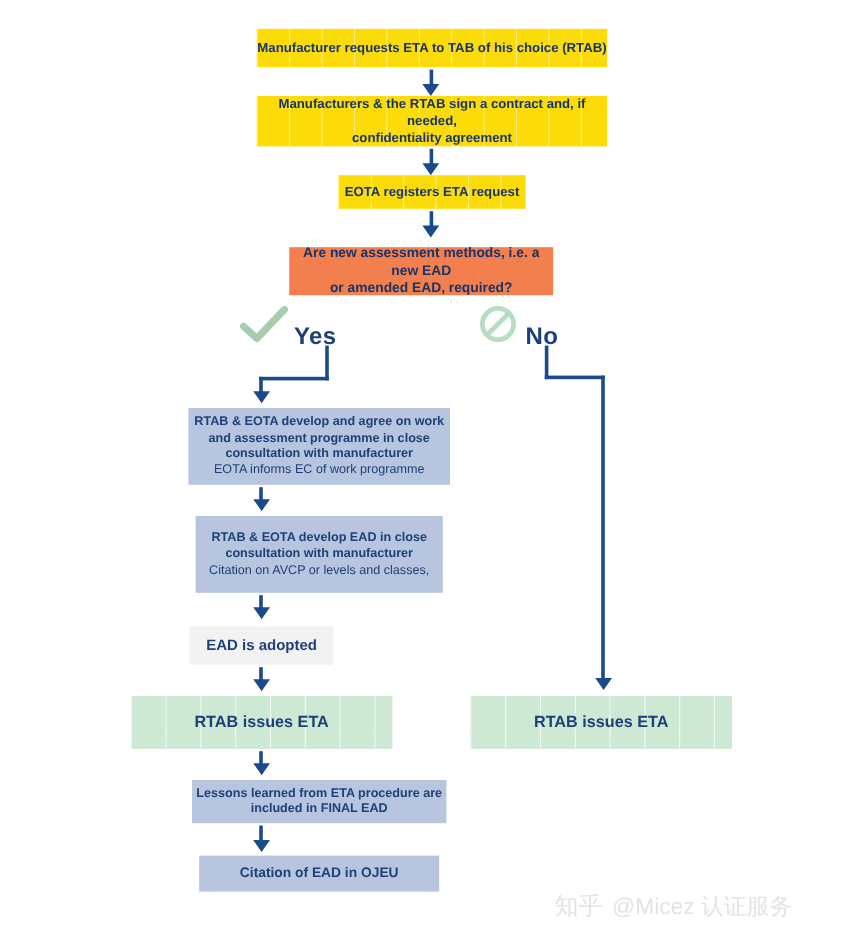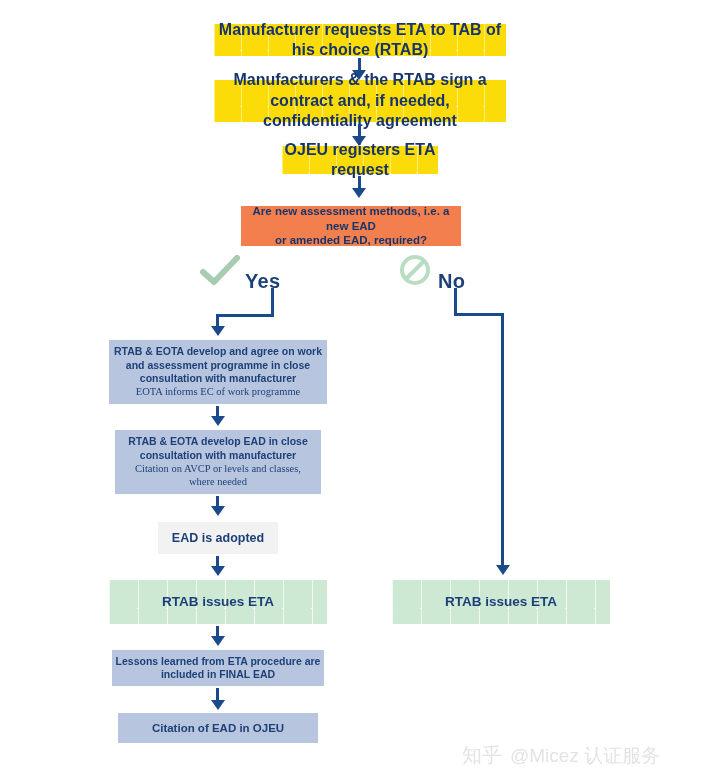--- a/index.html
+++ b/index.html
@@ -25,48 +25,49 @@
     display: flex;
     flex-direction: column;
     align-items: center;
     justify-content: center;
     text-align: center;
     color: #1b3c70;
     line-height: 1.28;
   }
   .node .ln { display: block; width: 100%; }
   .ln.b { font-weight: bold; }
-  .ln.r { font-weight: normal; font-family: Liberation Serif, serif; }
+  .ln.r { font-weight: normal; }
 
   
   .yellow {
     background-color: #fcdc08;
     background-image:
       linear-gradient(45deg, rgba(255,255,255,.45) 1px, transparent 1px),
       linear-gradient(-45deg, rgba(255,255,255,.45) 1px, transparent 1px),
       linear-gradient(to right, rgba(255,255,255,.45) 1px, transparent 1px);
     background-size: 27px 27px, 27px 27px, 27px 100%;
     color: #17356b;
-    font-size: 16px;
+    font-size: 11px;
     font-weight: bold;
   }
 
   
   .orange {
     background-color: #f47f4e;
     color: #17356b;
     font-size: 11.5px;
     font-weight: bold;
   }
 
   
   .blue {
     background-color: #b7c6de;
     color: #1e4079;
     font-size: 10.5px;
+    margin-left: 48px;
   }
 
   
   .light {
     background-color: #f2f2f2;
     color: #1e4079;
     font-size: 12.5px;
     font-weight: bold;
   }
 
@@ -142,21 +143,21 @@
 
   <div class="node yellow" style="left:214px; top:80px; width:292px; height:42px;">
     <span class="ln b">Manufacturers &amp; the RTAB sign a contract and, if needed,</span>
     <span class="ln b">confidentiality agreement</span>
   </div>
 
   <div class="vline" style="left:358px; top:124px; height:14px;"></div>
   <div class="arrow-head" style="left:352px; top:136px;"></div>
 
   <div class="node yellow" style="left:282px; top:146px; width:156px; height:28px;">
-    <span class="ln b">OJEU registers ETA request</span>
+    <span class="ln b">EOTA registers ETA request</span>
   </div>
 
   <div class="vline" style="left:358px; top:176px; height:14px;"></div>
   <div class="arrow-head" style="left:352px; top:188px;"></div>
 
   <div class="node orange" style="left:241px; top:206px; width:220px; height:40px;">
     <span class="ln b">Are new assessment methods, i.e. a new EAD</span>
     <span class="ln b">or amended EAD, required?</span>
   </div>
 
@@ -192,21 +193,20 @@
     <span class="ln r">EOTA informs EC of work programme</span>
   </div>
 
   <div class="vline" style="left:216px; top:406px; height:12px;"></div>
   <div class="arrow-head" style="left:211px; top:416px;"></div>
 
   <div class="node blue" style="left:115px; top:430px; width:206px; height:64px;">
     <span class="ln b">RTAB &amp; EOTA develop EAD in close</span>
     <span class="ln b">consultation with manufacturer</span>
     <span class="ln r">Citation on AVCP or levels and classes,</span>
-    <span class="ln r">where needed</span>
   </div>
 
   <div class="vline" style="left:216px; top:496px; height:12px;"></div>
   <div class="arrow-head" style="left:211px; top:506px;"></div>
 
   <div class="node light" style="left:158px; top:522px; width:120px; height:32px;">
     <span class="ln b">EAD is adopted</span>
   </div>
 
   <div class="vline" style="left:216px; top:556px; height:12px;"></div>

